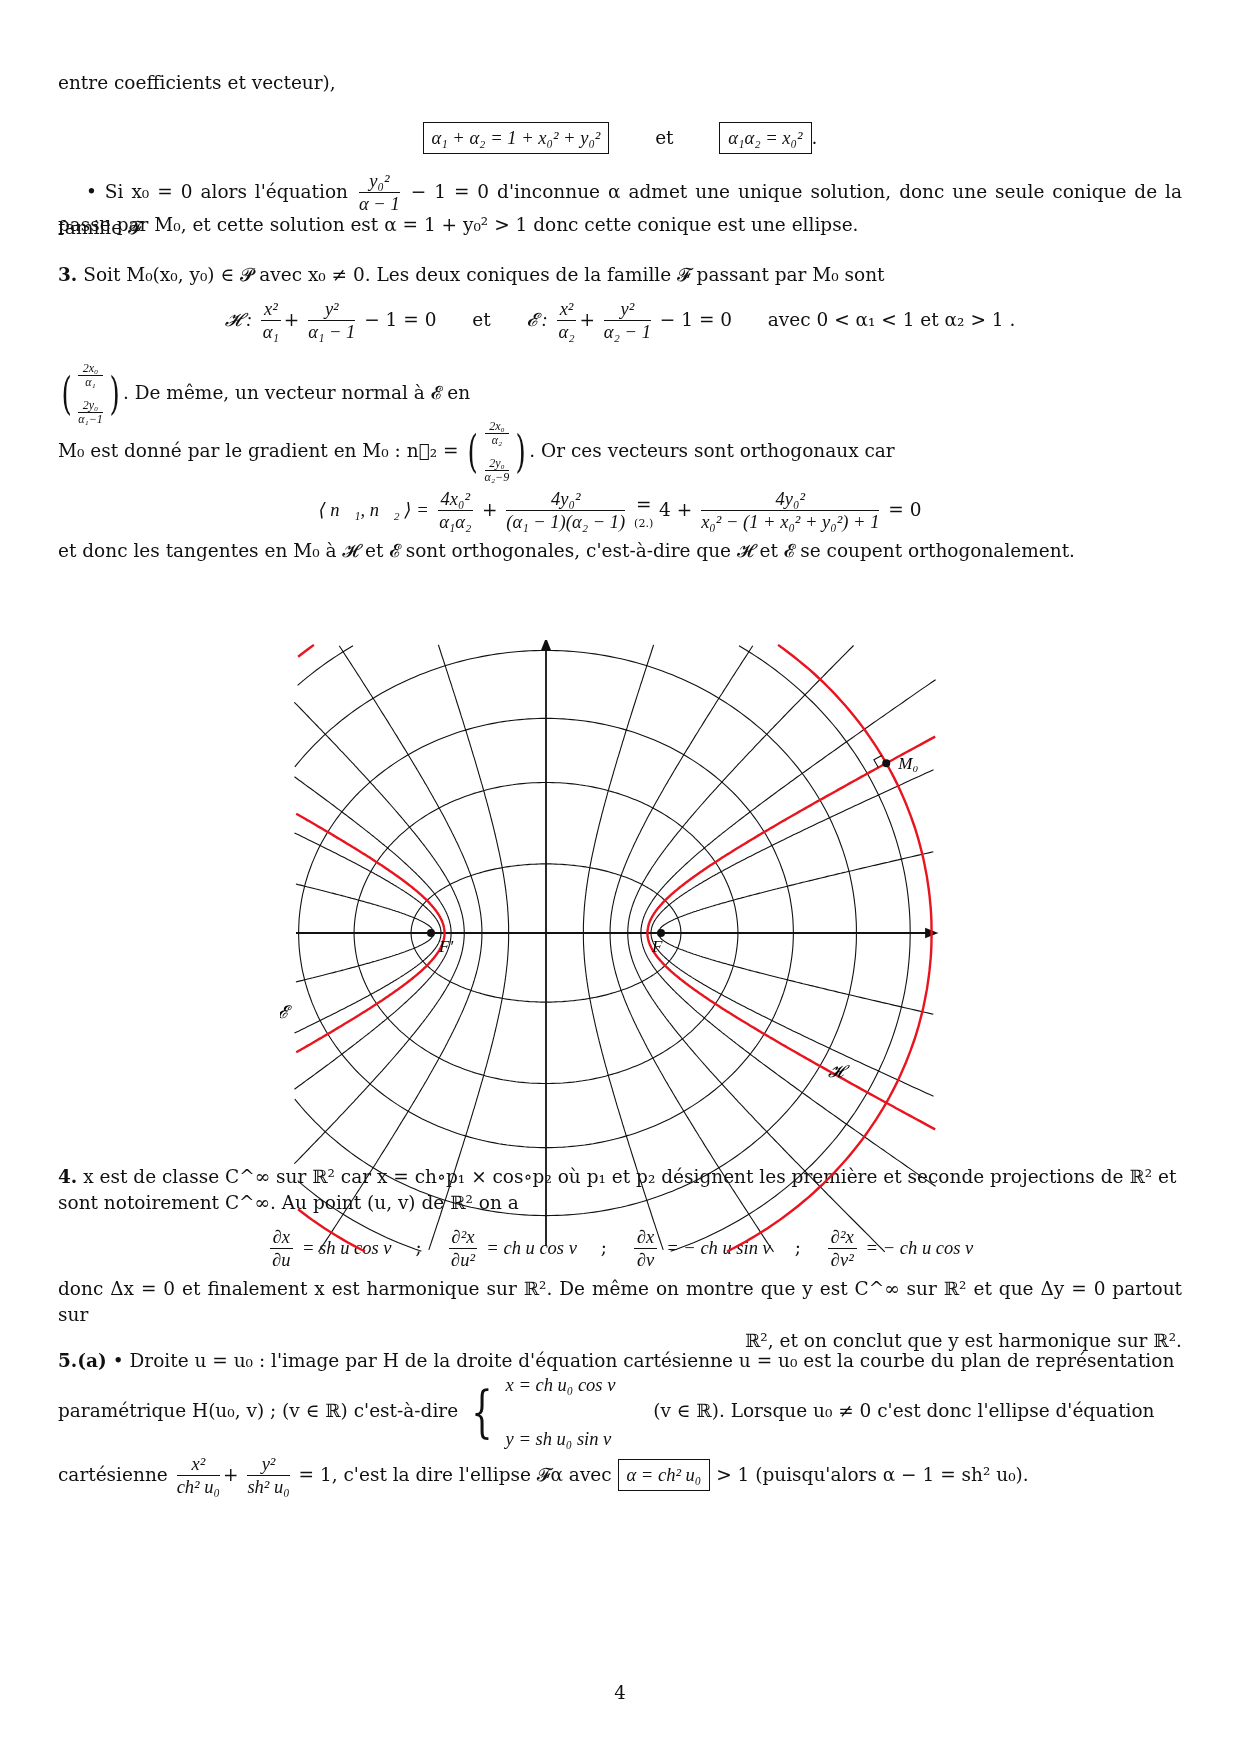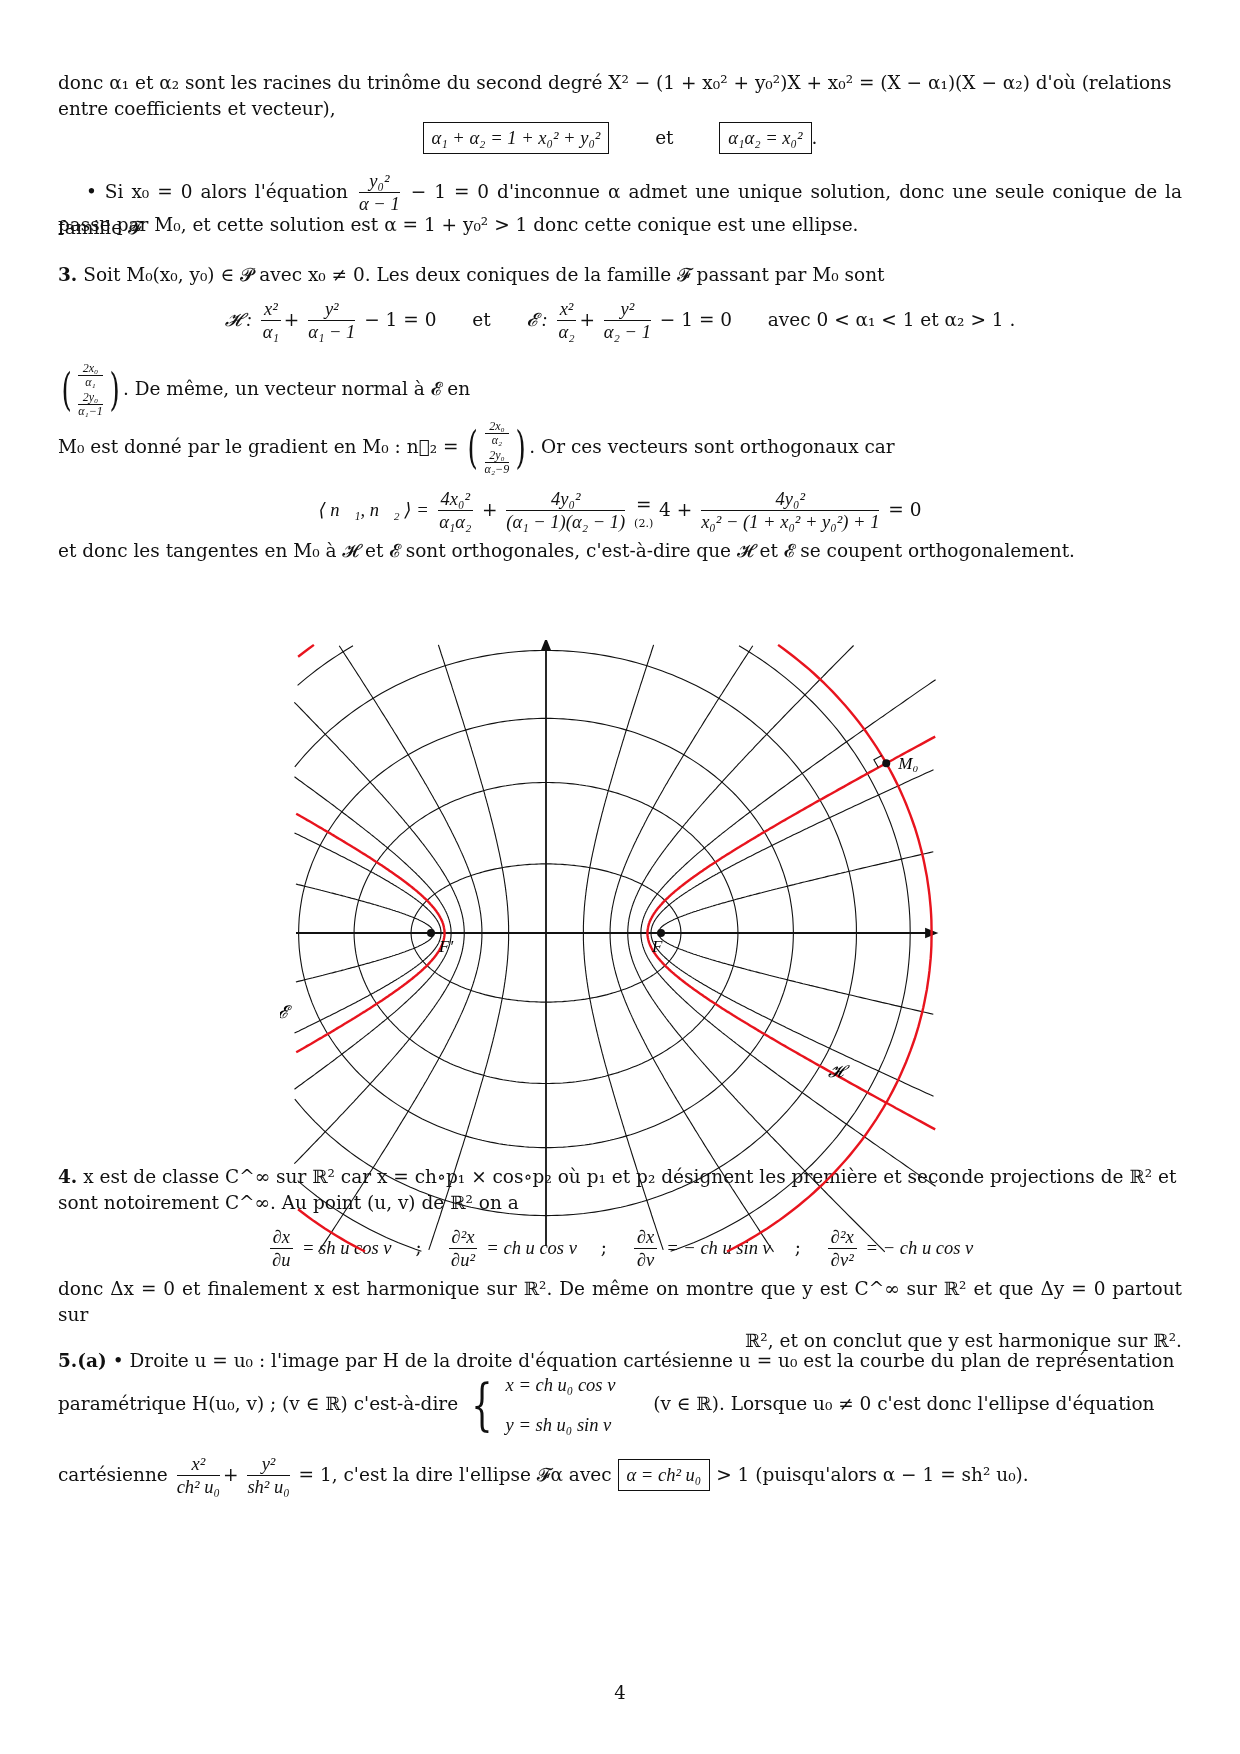--- a/index.html
+++ b/index.html
@@ -10,34 +10,33 @@
   .center { text-align: center; }
   i, .m { font-style: italic; font-family: "Liberation Serif", "DejaVu Serif", serif; }
   .box { display: inline-block; border: 1.6px solid #111; padding: 2px 8px; }
   .frac { display: inline-flex; flex-direction: column; vertical-align: middle; text-align: center; margin: 0 3px; }
   .frac > span:first-child { border-bottom: 1.2px solid #111; padding: 0 3px; }
   .frac > span { line-height: 22px; font-style: italic; font-family: "Liberation Serif", serif; }
   .sfrac { font-size: 12px; }
   .sfrac > span { line-height: 13px; }
   .vec { display: inline-flex; align-items: center; vertical-align: middle; }
   .paren { font-size: 44px; font-weight: 100; transform: scaleX(0.6); line-height: 40px; }
-  .vcol { display: inline-flex; flex-direction: column; gap: 2px; }
+  .vcol { display: inline-flex; flex-direction: column; gap: 10px; }
   .bold { font-weight: bold; }
   .brace { font-size: 56px; line-height: 56px; vertical-align: middle; font-weight: 100; transform: scaleX(0.6); display: inline-block; }
-  .sys { display: inline-flex; flex-direction: column; vertical-align: middle; gap: 14px; font-style: italic; font-family: "Liberation Serif", serif; }
+  .sys { display: inline-flex; flex-direction: column; vertical-align: middle; gap: 28px; font-style: italic; font-family: "Liberation Serif", serif; }
   .figure { position: absolute; left: 280px; top: 640px; width: 660px; height: 620px; }
   .pagenum { position: absolute; left: 0; width: 1240px; top: 1682px; text-align: center; font-size: 18px; }
 </style>
 </head>
 <body>
 
 <div class="page">
 
   <div class="p" style="top:70px;">
-    <div>donc α₁ et α₂ sont les racines du trinôme du second degré X² − (1 + x₀² + y₀²)X + x₀² = (X − α₁)(X − α₂) d'où (relations</div>
     <div style="text-align:left;">entre coefficients et vecteur),</div>
   </div>
   <div class="p center" style="top:122px;">
     <span class="box m">α₁ + α₂ = 1 + x₀² + y₀²</span>
     <span style="display:inline-block;width:34px;"></span>
     <span>et</span>
     <span style="display:inline-block;width:34px;"></span>
     <span class="box m">α₁α₂ = x₀²</span><span>.</span>
   </div>
 

